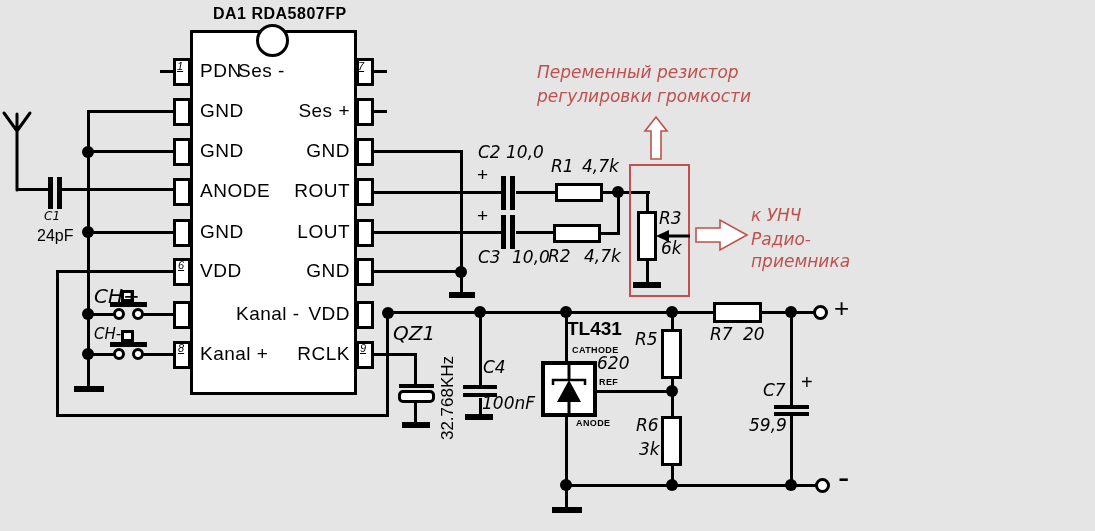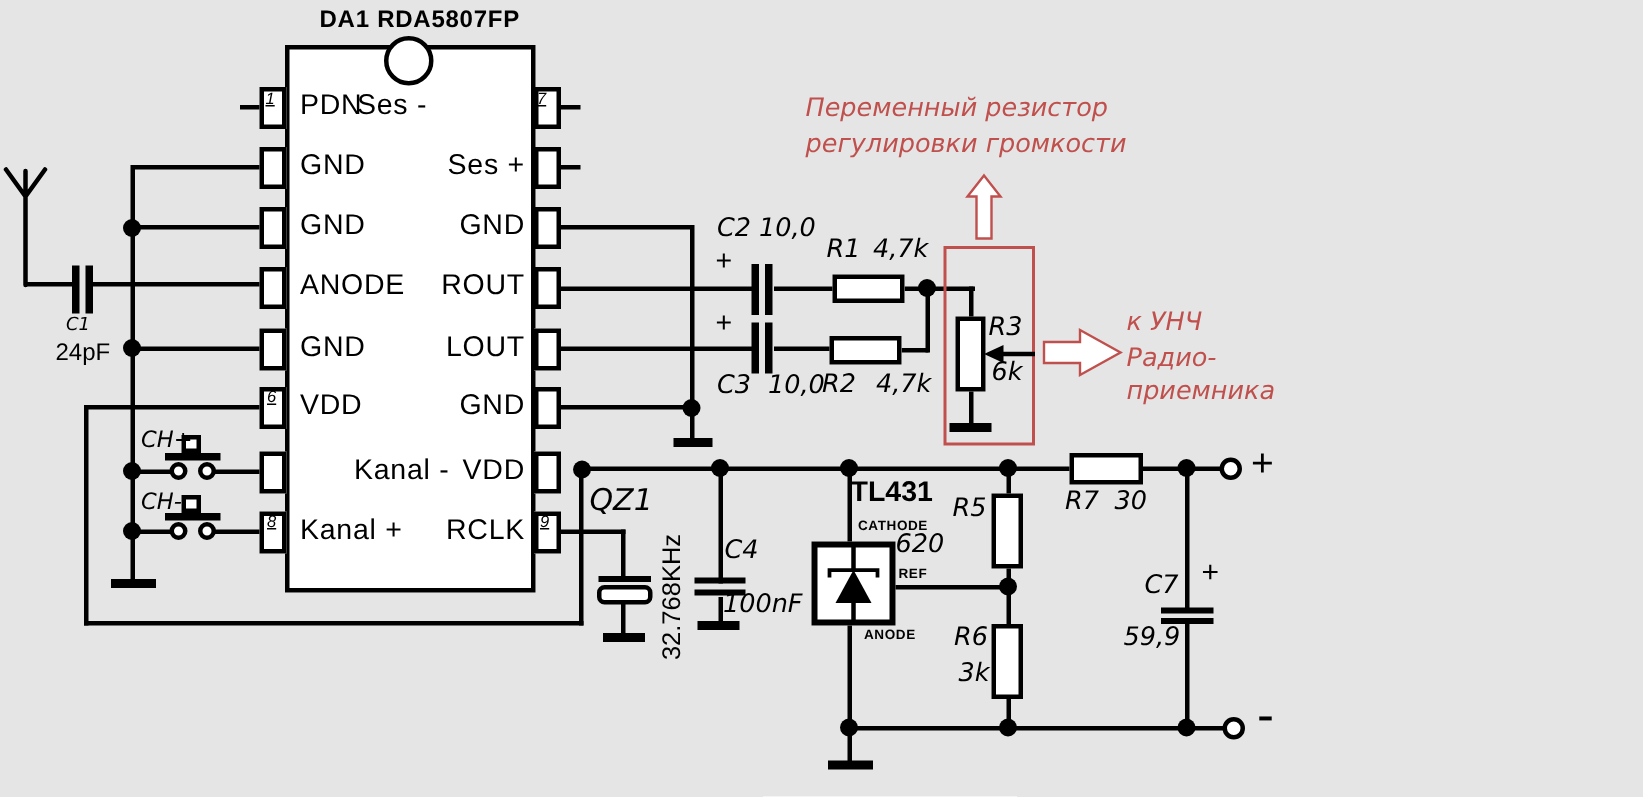--- a/index.html
+++ b/index.html
@@ -193,21 +193,21 @@
   <svg style="left:693px;top:216px;" width="58" height="38" viewBox="0 0 58 38">
     <polygon points="3,12 27,12 27,4 54,19 27,34 27,26 3,26" fill="#fff" stroke="#c0504d" stroke-width="1.6"></polygon>
   </svg>
 
   <div class="lbl red" style="left:537px;top:64px;">Переменный резистор</div>
   <div class="lbl red" style="left:537px;top:88px;">регулировки громкости</div>
   <div class="lbl red" style="left:751px;top:207px;">к УНЧ</div>
   <div class="lbl red" style="left:751px;top:231px;">Радио-</div>
   <div class="lbl red" style="left:751px;top:253px;">приемника</div>
 
-  <div class="lbl it" style="left:94px;top:286px;font-size:15px;">CH+</div>
+  <div class="lbl it" style="left:94px;top:286px;font-size:20px;">CH+</div>
   <div class="circ" style="left:113px;top:308px;width:12px;height:12px;"></div>
   <div class="circ" style="left:132px;top:308px;width:12px;height:12px;"></div>
   <div class="w" style="left:110px;top:302px;width:37px;height:5px;"></div>
   <div class="box" style="left:121px;top:290px;width:13px;height:12px;"></div>
   <div class="lbl it" style="left:94px;top:327px;font-size:15px;">CH-</div>
   <div class="circ" style="left:113px;top:348px;width:12px;height:12px;"></div>
   <div class="circ" style="left:132px;top:348px;width:12px;height:12px;"></div>
   <div class="w" style="left:110px;top:342px;width:37px;height:5px;"></div>
   <div class="box" style="left:121px;top:330px;width:13px;height:12px;"></div>
 
@@ -232,21 +232,21 @@
   <div class="lbl tiny" style="left:576px;top:419px;">ANODE</div>
 
   <div class="box" style="left:661px;top:329px;width:21px;height:50px;"></div>
   <div class="lbl it17" style="left:635px;top:331px;">R5</div>
   <div class="lbl it17" style="left:597px;top:355px;">620</div>
   <div class="box" style="left:661px;top:416px;width:21px;height:50px;"></div>
   <div class="lbl it17" style="left:636px;top:417px;">R6</div>
   <div class="lbl it17" style="left:639px;top:441px;">3k</div>
   <div class="box" style="left:713px;top:302px;width:49px;height:21px;"></div>
   <div class="lbl it17" style="left:710px;top:326px;">R7</div>
-  <div class="lbl it17" style="left:743px;top:326px;">30</div>
+  <div class="lbl it17" style="left:743px;top:326px;">20</div>
 
   <div class="lbl it17" style="left:763px;top:382px;">C7</div>
   <div class="lbl it17" style="left:749px;top:417px;">59,9</div>
   <div class="lbl" style="left:801px;top:372px;font-size:20px;">+</div>
 
   <div class="circ" style="left:813px;top:305px;width:15px;height:15px;"></div>
   <div class="lbl" style="left:834px;top:295px;font-size:26px;">+</div>
   <div class="circ" style="left:815px;top:478px;width:15px;height:15px;"></div>
   <div class="lbl" style="left:838px;top:460px;font-size:34px;">-</div>
 

